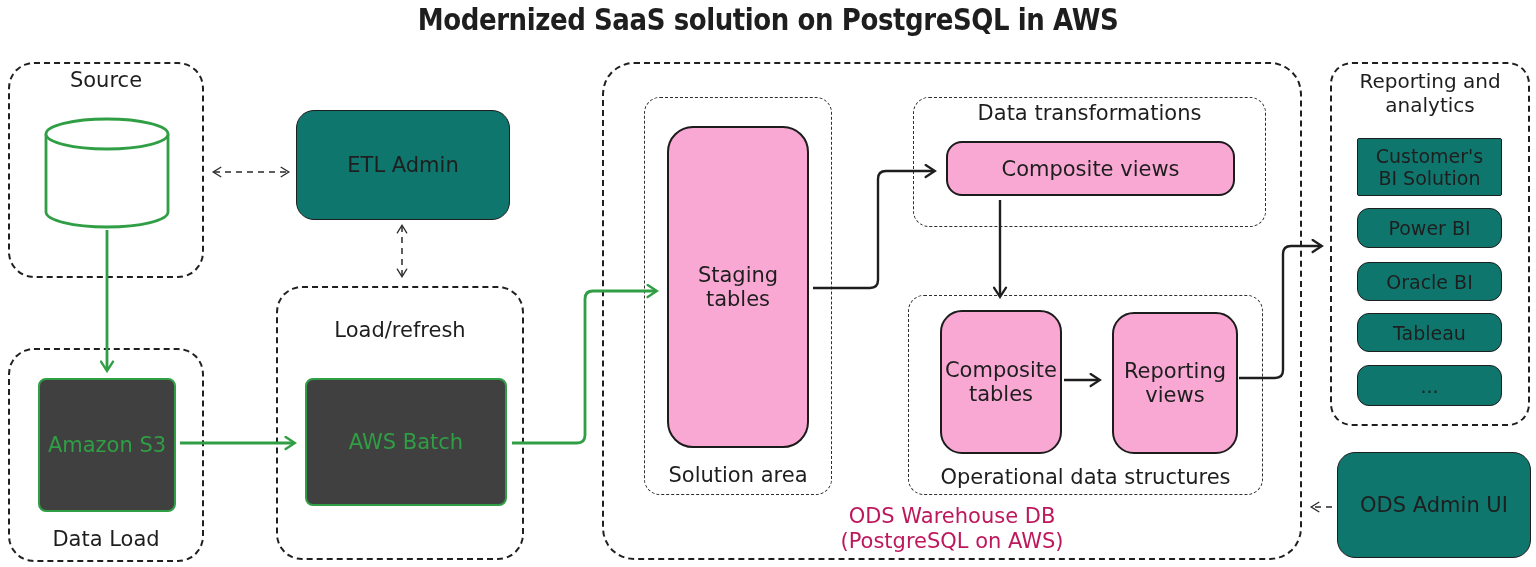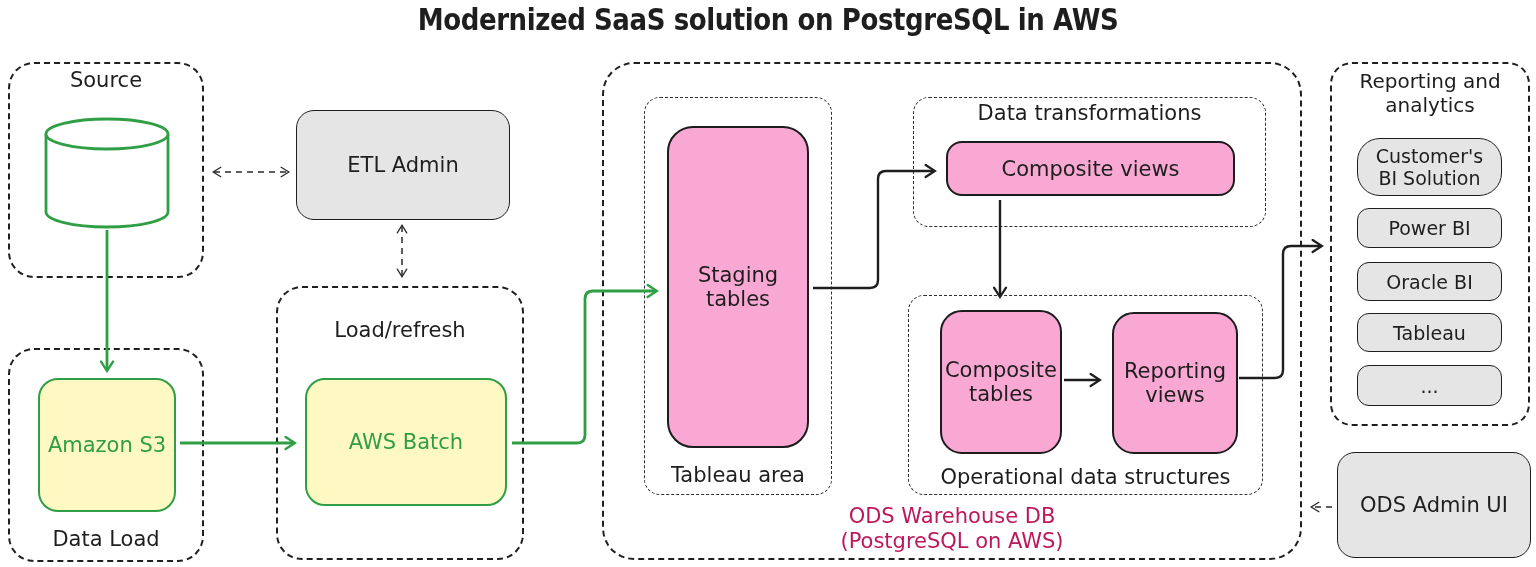--- a/index.html
+++ b/index.html
@@ -8,23 +8,23 @@
     font-family:"DejaVu Sans",sans-serif;color:#1e1e1e;overflow:hidden;
   }
   .abs{position:absolute;}
   .title{
     left:0;top:1px;width:1536px;text-align:center;
     font-size:31px;font-weight:800;letter-spacing:-0.5px;
     transform:scaleX(0.84);transform-origin:50% 50%;
   }
   .dashed{border:2px dashed #1f1f1f;border-radius:26px;background:transparent;}
   .dashed-thin{border:1.6px dashed #2e2e2e;border-radius:16px;background:transparent;}
-  .solid-thin{border:1.6px solid #1e1e1e;border-radius:18px;background:#e5e5e5;}
+  .solid-thin{border:1.6px solid #1e1e1e;border-radius:18px;background:#0f766e;}
   .solid-thick{border:2.6px solid #1c1c1c;border-radius:22px;background:#f9a8d4;}
-  .green-box{border:2.6px solid #2f9e44;border-radius:20px;background:#fef9c3;color:#2f9e44;}
+  .green-box{border:2.6px solid #2f9e44;border-radius:8px;background:#404040;color:#2f9e44;}
   .flexc{display:flex;align-items:center;justify-content:center;text-align:center;white-space:pre-line;}
   .lbl{position:absolute;text-align:center;font-size:21px;line-height:1.2;white-space:pre-line;}
   .green-text{color:#be185d;}
   .fs20{font-size:20px;}
   .fs19{font-size:19px;}
   svg.overlay{position:absolute;left:0;top:0;z-index:6;pointer-events:none;}
 </style>
 </head>
 <body>
 
@@ -50,41 +50,41 @@
     <div class="lbl" style="left:0;bottom:8px;width:100%;">Data Load</div>
   </div>
 
   <div class="abs dashed" style="left:602px;top:62px;width:696px;height:494px;border-radius:32px;">
     <div class="lbl green-text" style="left:148px;bottom:4px;width:400px;">ODS Warehouse DB
 (PostgreSQL on AWS)</div>
 
     <div class="abs dashed-thin" style="left:40px;top:33px;width:186px;height:396px;">
       <div class="abs solid-thick flexc" style="left:22px;top:28px;width:138px;height:318px;font-size:21px;border-radius:26px;">Staging
 tables</div>
-      <div class="lbl" style="left:0;bottom:6px;width:100%;">Tableau area</div>
+      <div class="lbl" style="left:0;bottom:6px;width:100%;">Solution area</div>
     </div>
 
     <div class="abs dashed-thin" style="left:309px;top:33px;width:351px;height:128px;">
       <div class="lbl" style="left:0;top:3px;width:100%;">Data transformations</div>
       <div class="abs solid-thick flexc" style="left:32px;top:43px;width:285px;height:51px;font-size:21px;border-radius:16px;">Composite views</div>
     </div>
 
     <div class="abs dashed-thin" style="left:304px;top:231px;width:353px;height:198px;">
       <div class="abs solid-thick flexc" style="left:31px;top:14px;width:118px;height:140px;font-size:21px;">Composite
 tables</div>
       <div class="abs solid-thick flexc" style="left:203px;top:16px;width:122px;height:138px;font-size:21px;">Reporting
 views</div>
       <div class="lbl" style="left:0;bottom:4px;width:100%;margin-top:43px;">Operational data structures</div>
     </div>
   </div>
 
   <div class="abs dashed" style="left:1330px;top:62px;width:196px;height:360px;border-radius:22px;">
     <div class="lbl fs20" style="left:0;top:5px;width:100%;">Reporting and
 analytics</div>
-    <div class="abs solid-thin flexc fs19" style="left:25px;top:74px;width:143px;height:56px;border-radius:23px;">Customer's
+    <div class="abs solid-thin flexc fs19" style="left:25px;top:74px;width:143px;height:56px;border-radius:2px;">Customer's
 BI Solution</div>
     <div class="abs solid-thin flexc fs19" style="left:25px;top:144px;width:143px;height:38px;border-radius:12px;">Power BI</div>
     <div class="abs solid-thin flexc fs19" style="left:25px;top:198px;width:143px;height:37px;border-radius:12px;">Oracle BI</div>
     <div class="abs solid-thin flexc fs19" style="left:25px;top:249px;width:143px;height:37px;border-radius:12px;">Tableau</div>
     <div class="abs solid-thin flexc fs19" style="left:25px;top:301px;width:143px;height:39px;border-radius:12px;">...</div>
   </div>
 
   <div class="abs solid-thin flexc" style="left:1337px;top:452px;width:192px;height:104px;font-size:21px;">ODS Admin UI</div>
 
   <svg class="overlay" width="1536" height="567" viewBox="0 0 1536 567">

